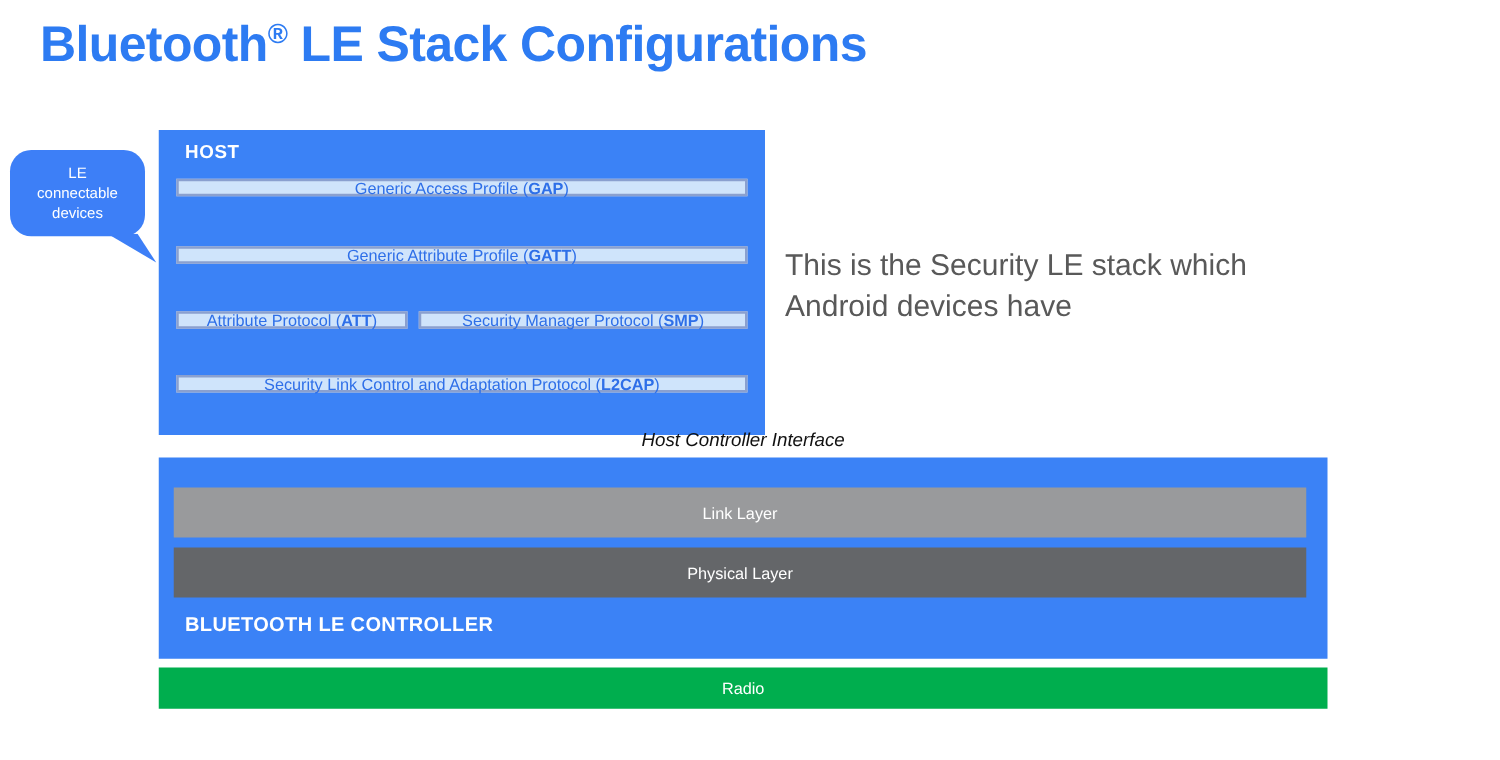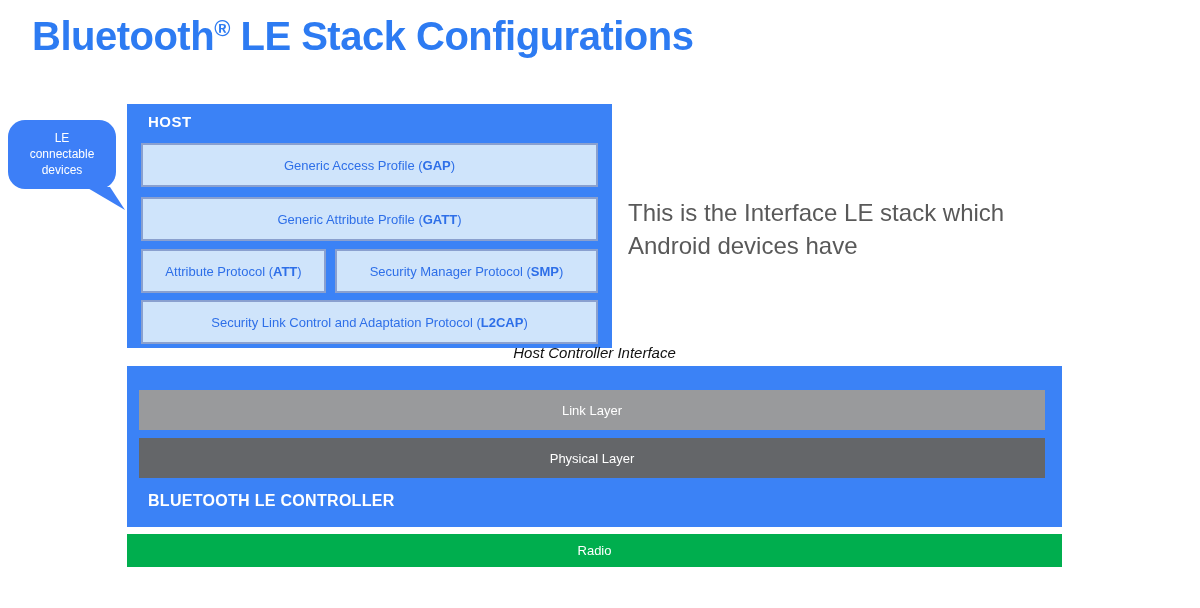--- a/index.html
+++ b/index.html
@@ -32,21 +32,21 @@
   
   .host-box {
     position: absolute; left: 127px; top: 104px; width: 485px; height: 244px;
     background: #3b82f6;
   }
   .host-label {
     position: absolute; left: 21px; top: 9px;
     color: #ffffff; font-size: 15px; font-weight: bold; letter-spacing: 0.5px;
   }
   .layer {
-    position: absolute; box-sizing: border-box; height: 44px;
+    position: absolute; box-sizing: border-box; height: 14px;
     background: #cfe4fb; border: 2px solid #8aa0cf;
     color: #2e6fe8; font-size: 13px;
     display: flex; align-items: center; justify-content: center;
     white-space: nowrap;
   }
   .layer b { font-weight: bold; }
   .layer-gap   { left: 14px; top: 39px;  width: 457px; }
   .layer-gatt  { left: 14px; top: 93px;  width: 457px; }
   .layer-att   { left: 14px; top: 145px; width: 185px; }
   .layer-smp   { left: 208px; top: 145px; width: 263px; }
@@ -132,21 +132,21 @@
       </div>
 
     <div class="layer layer-l2cap">
         <span>Security Link Control and Adaptation Protocol (</span>
         <b>L2CAP</b>
         <span>)</span>
       </div>
   </div>
 
   <div class="annotation">
-    <div>This is the Interface LE stack which</div>
+    <div>This is the Security LE stack which</div>
     <div>Android devices have</div>
   </div>
 
   <div class="hci-label">Host Controller Interface</div>
 
   <div class="controller-box">
     <div class="bar bar-link">Link Layer</div>
     <div class="bar bar-phys">Physical Layer</div>
     <div class="controller-label">BLUETOOTH LE CONTROLLER</div>
   </div>

